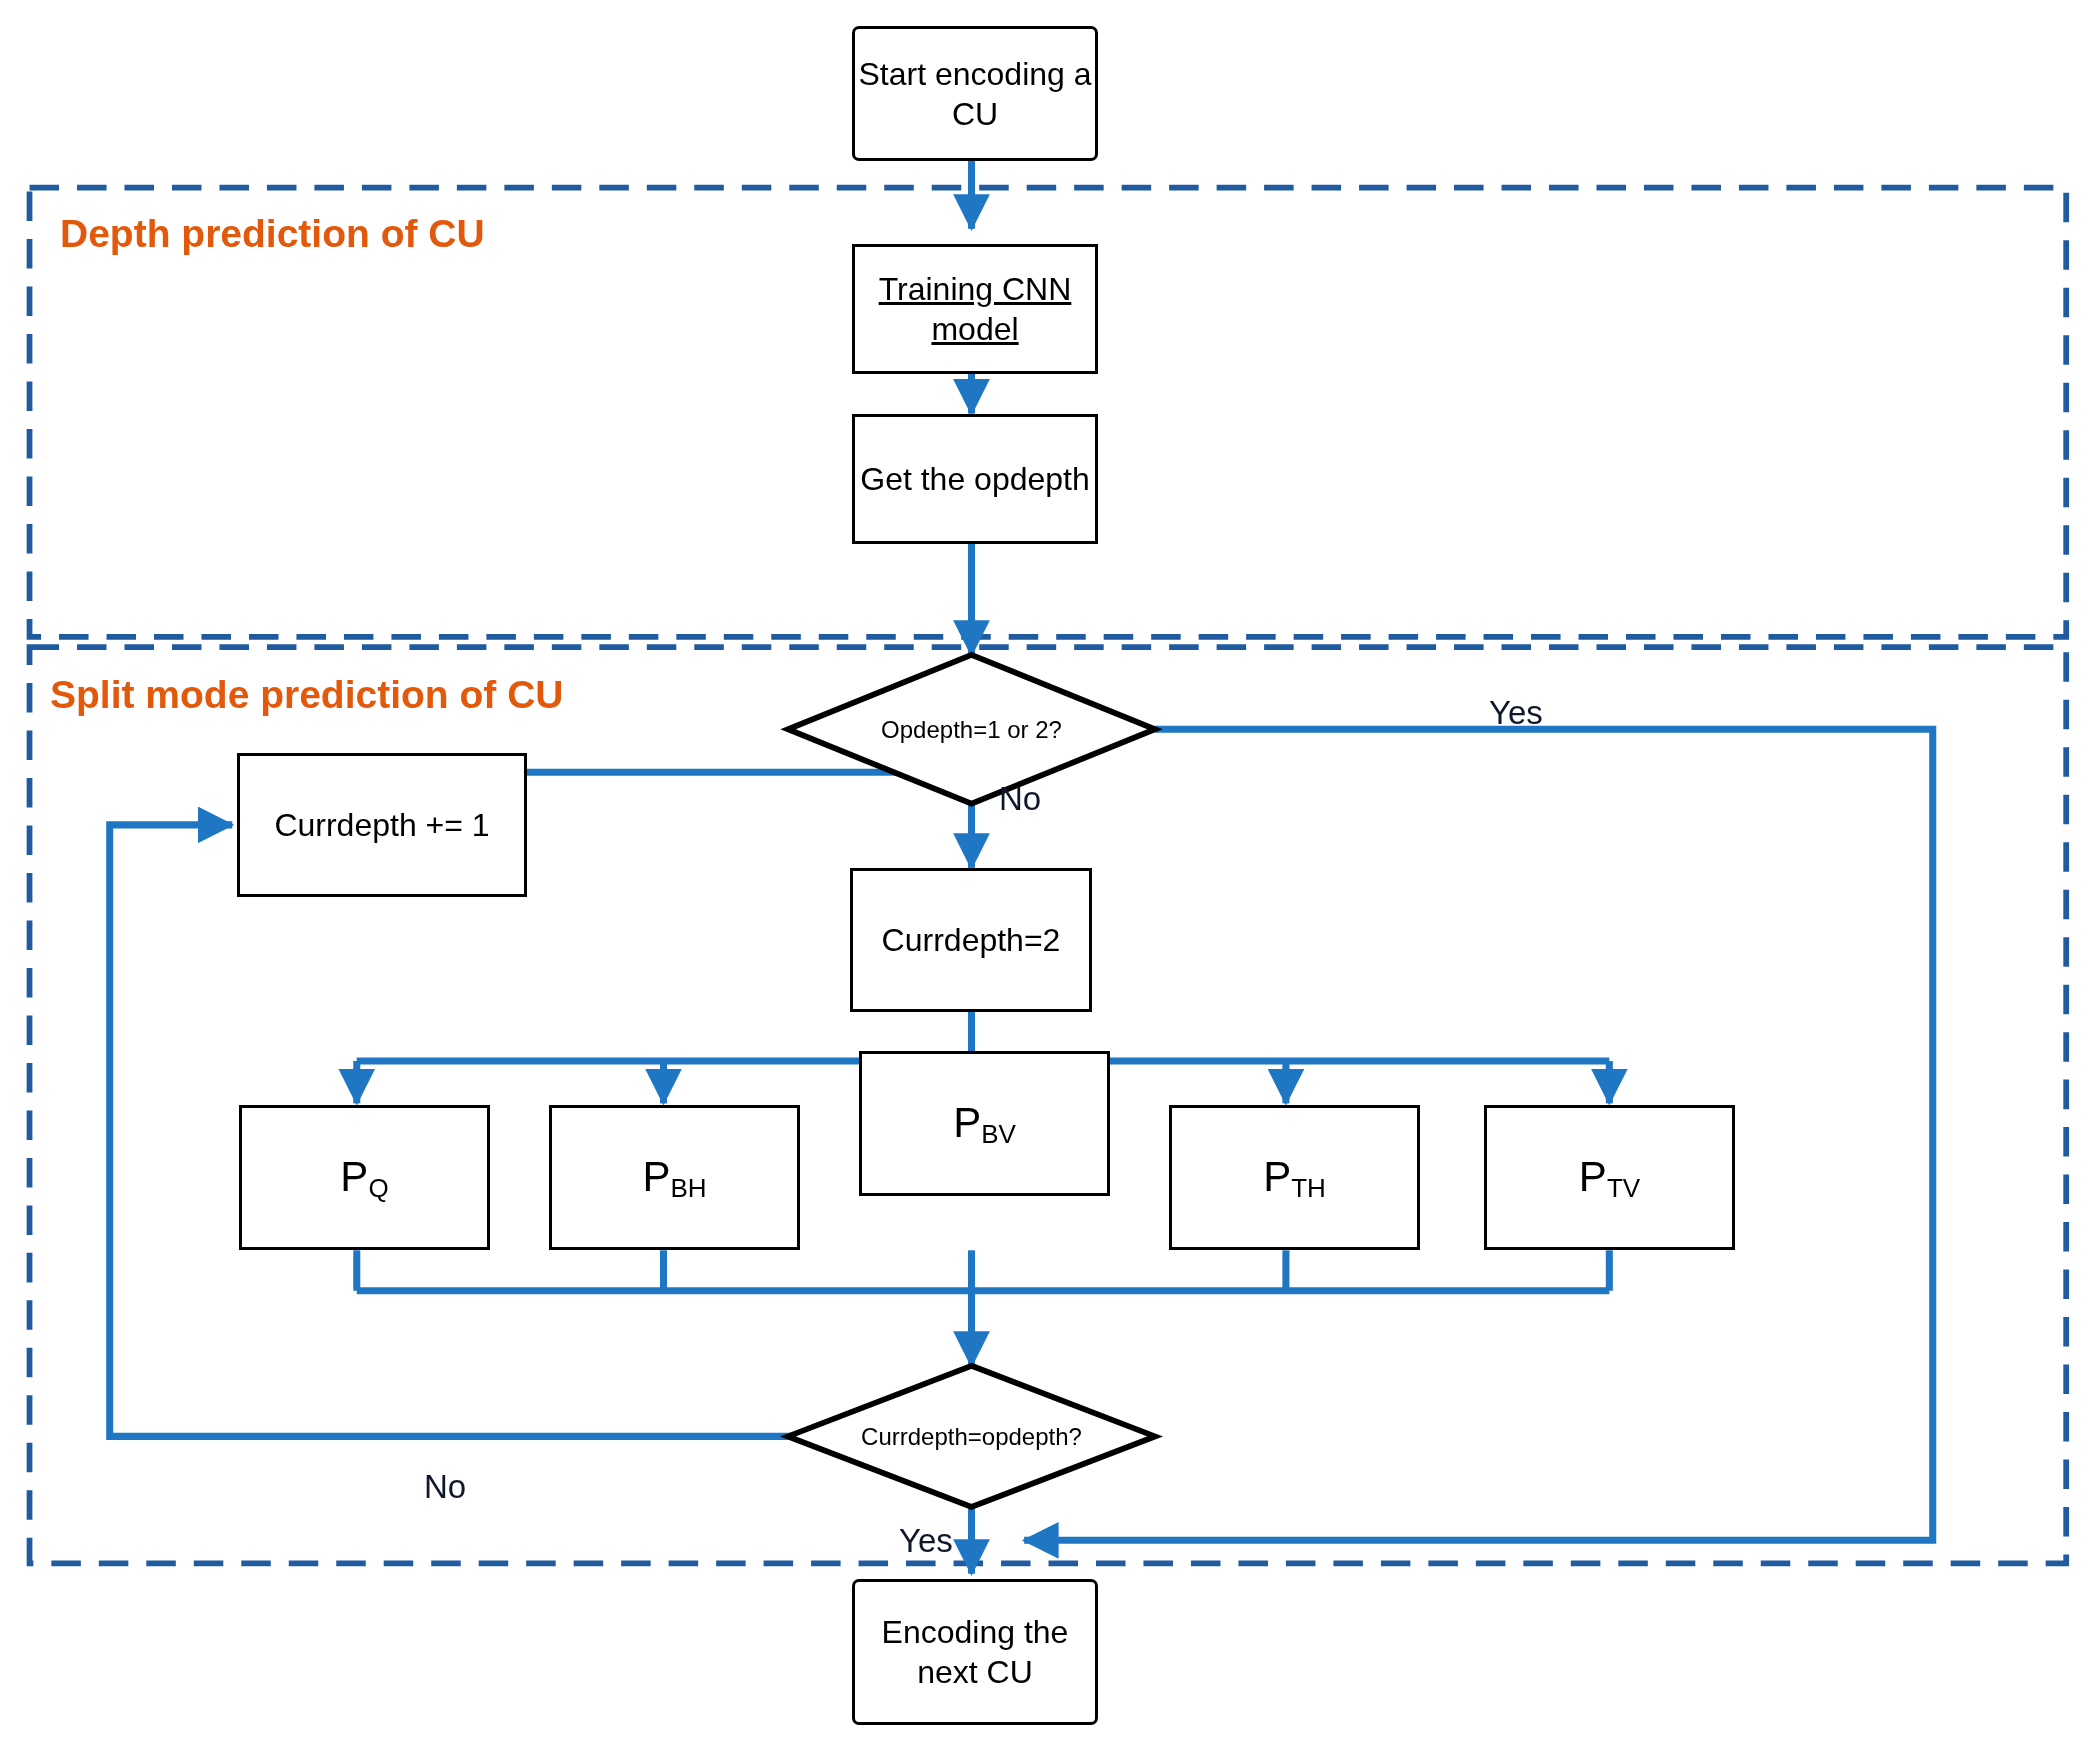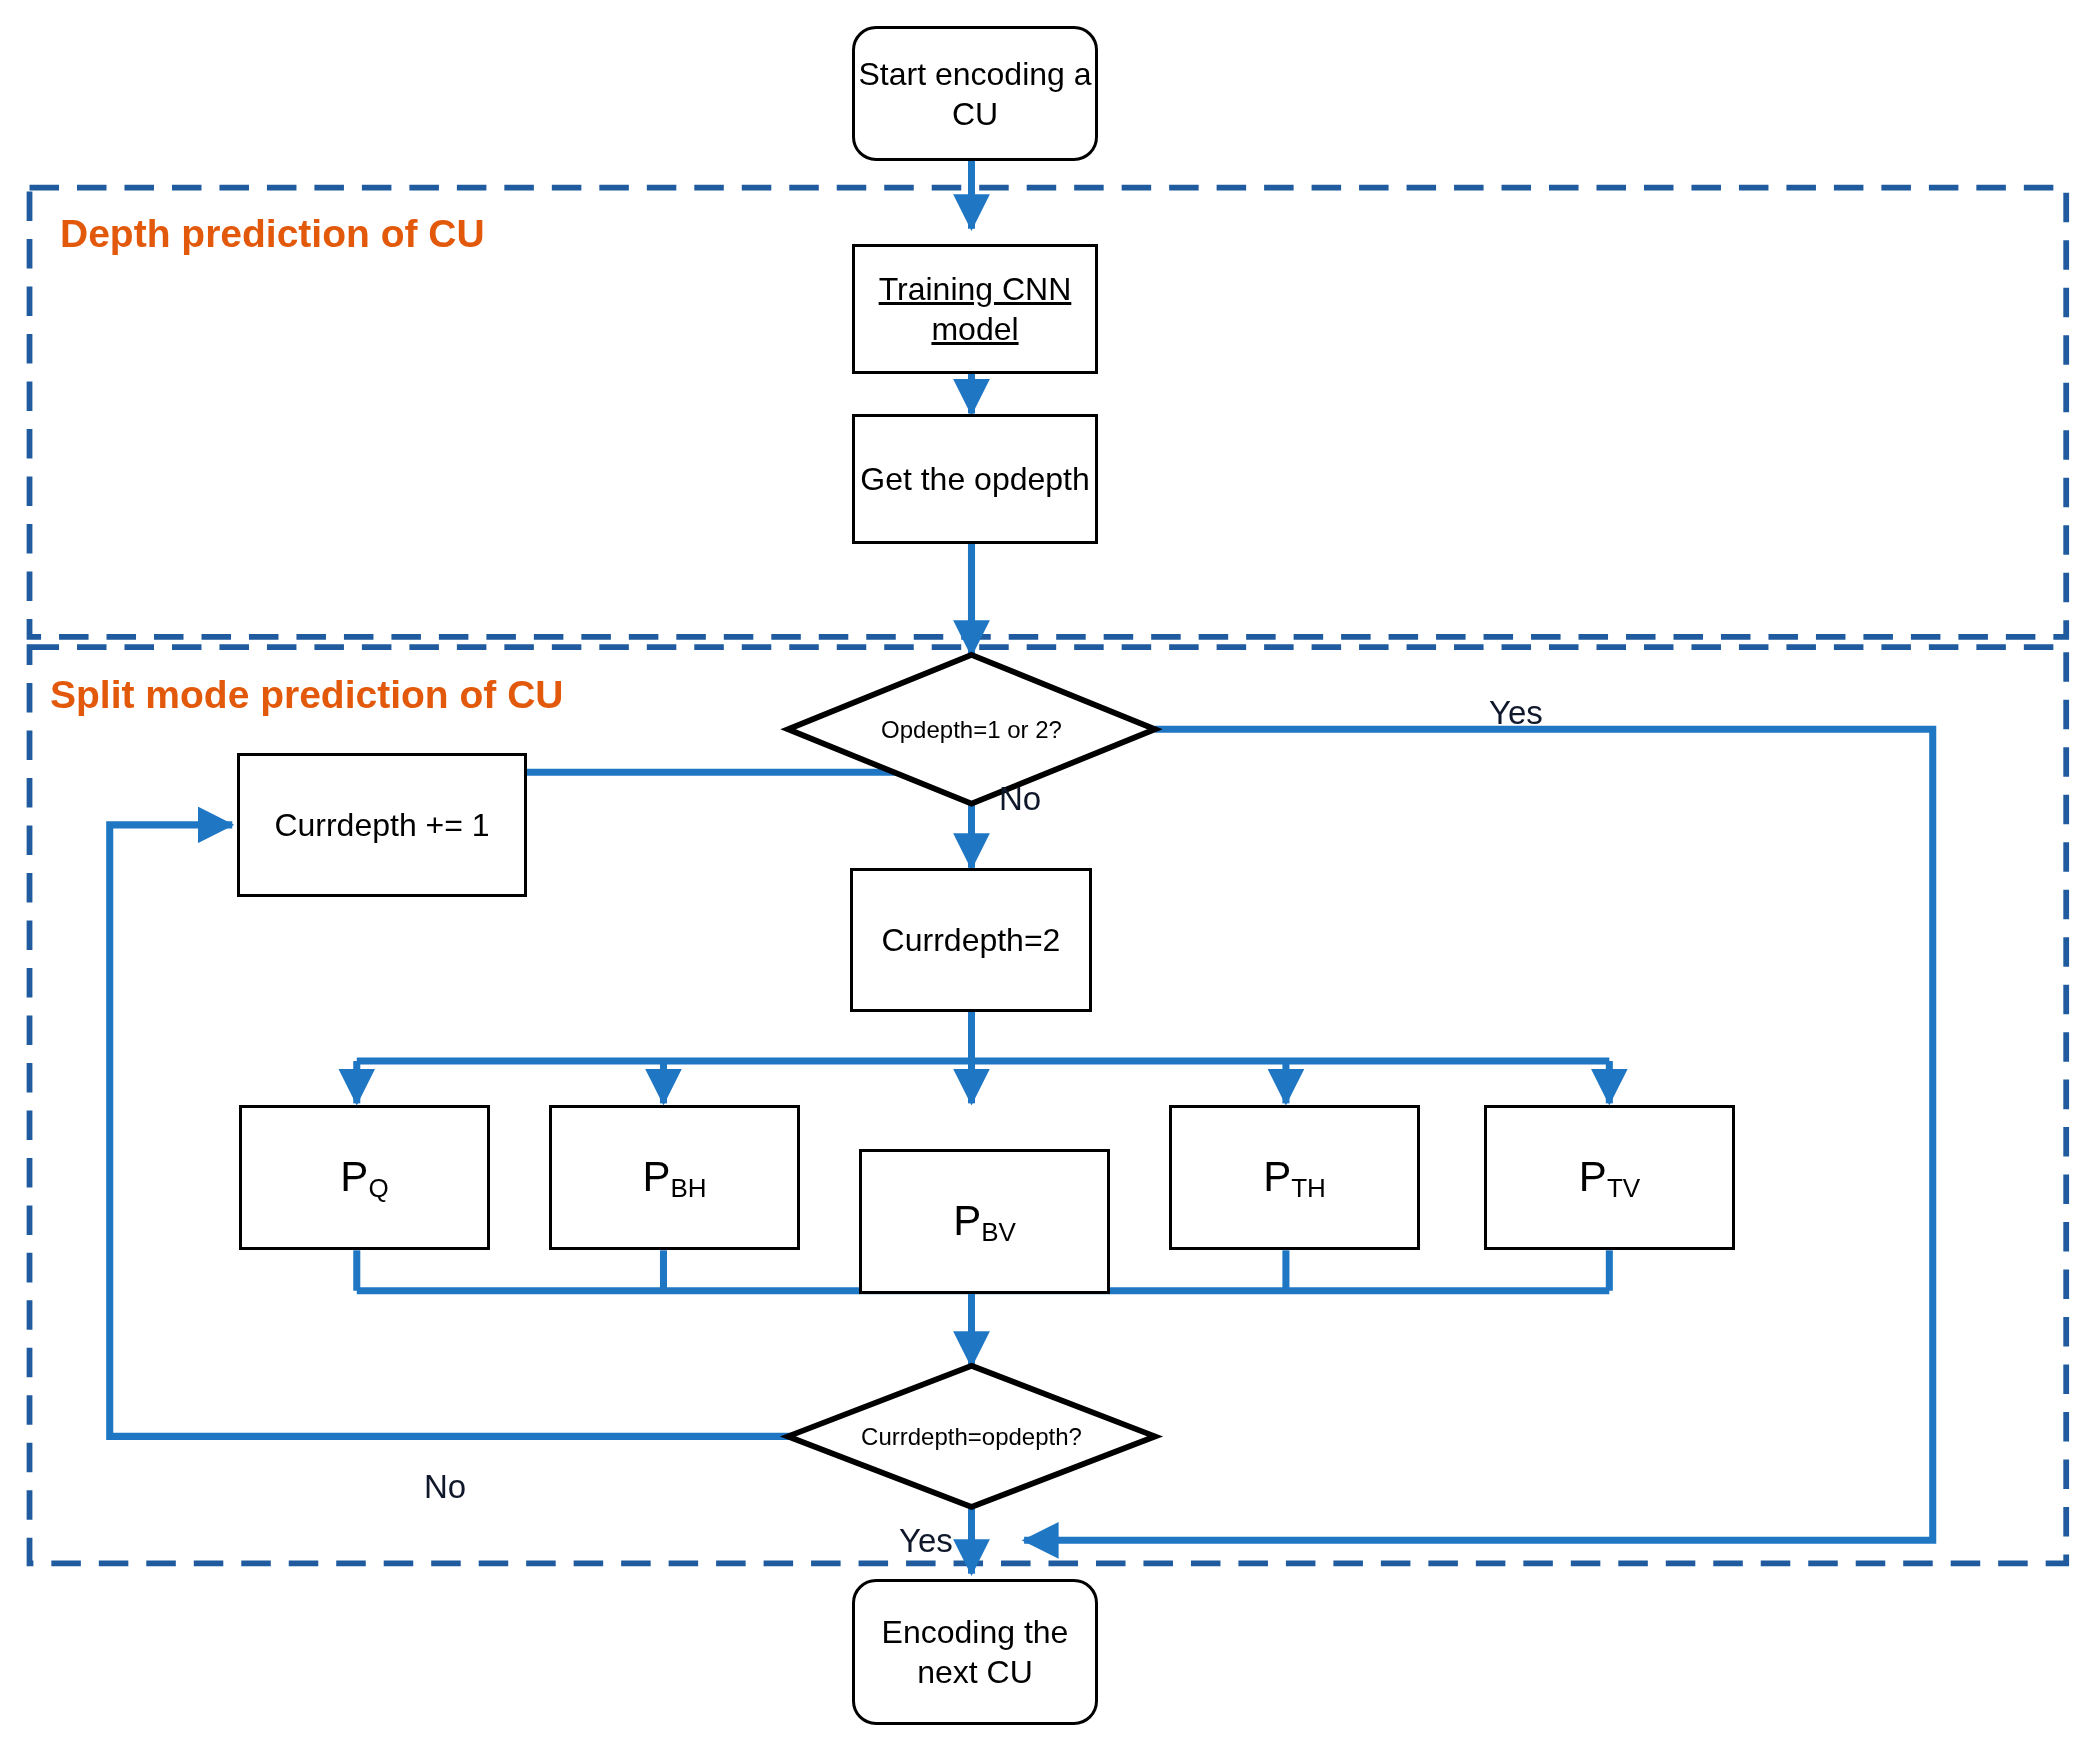--- a/index.html
+++ b/index.html
@@ -2,21 +2,21 @@
 <html style="font-size:10.3px"><head>
 <meta charset="utf-8">
 <style>
   html,body{margin:0;padding:0;background:#ffffff;}
   body{font-family:"Liberation Sans",sans-serif;}
   #stage{position:relative;width:2097px;height:1746px;background:#fff;overflow:hidden;}
   svg.layer{position:absolute;left:0;top:0;width:2097px;height:1746px;}
   .node{position:absolute;box-sizing:border-box;border:3.9px solid #000;background:#fff;
         display:flex;align-items:center;justify-content:center;text-align:center;
         color:#000;line-height:1.25;}
-  .terminator{border-radius:24px;}
+  .terminator{border-radius:7px;}
   .lbl{position:absolute;color:#0f172a;font-size:33px;white-space:nowrap;}
   .region-title{position:absolute;color:#E2590B;font-size:39px;font-weight:600;white-space:nowrap;}
   .txt{font-size:32px;}
   .ptxt{font-size:42px;}
   .ptxt sub{font-size:0.62em;vertical-align:-0.22em;}
   .diamond-wrap{position:absolute;}
   .diamond-wrap .dtext{position:absolute;left:0;top:0;width:100%;height:100%;
         display:flex;align-items:center;justify-content:center;font-size:24px;color:#000;}
 </style>
 </head>
@@ -104,21 +104,21 @@
   <div class="node txt" style="left:850px;top:868px;width:242px;height:144px;">
     <span>Currdepth=2</span>
   </div>
 
   <div class="node" style="left:239px;top:1105px;width:251px;height:145px;">
     <span class="ptxt"><span>P</span><sub>Q</sub></span>
   </div>
   <div class="node" style="left:549px;top:1105px;width:251px;height:145px;">
     <span class="ptxt"><span>P</span><sub>BH</sub></span>
   </div>
-  <div class="node" style="left:859px;top:1149px;width:251px;height:145px;">
+  <div class="node" style="left:859px;top:1051px;width:251px;height:145px;">
     <span class="ptxt"><span>P</span><sub>BV</sub></span>
   </div>
   <div class="node" style="left:1169px;top:1105px;width:251px;height:145px;">
     <span class="ptxt"><span>P</span><sub>TH</sub></span>
   </div>
   <div class="node" style="left:1484px;top:1105px;width:251px;height:145px;">
     <span class="ptxt"><span>P</span><sub>TV</sub></span>
   </div>
 
   <div class="node terminator txt" style="left:852px;top:1579px;width:246px;height:146px;">

